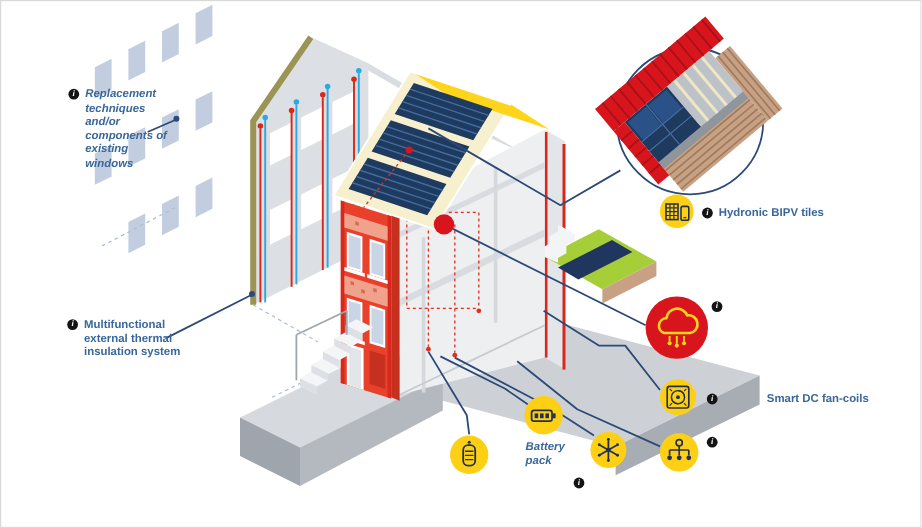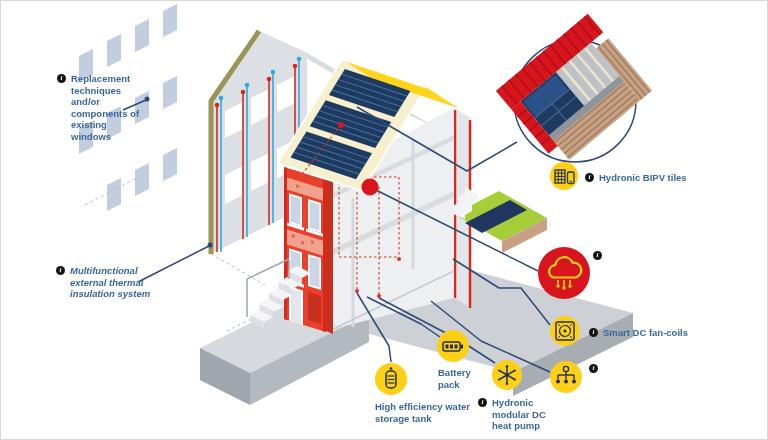--- a/index.html
+++ b/index.html
@@ -376,52 +376,48 @@
         <circle cx="15" cy="23.8" r="1.2" fill="#233052"></circle>
     <circle cx="7.4" cy="10.6" r="1.2" fill="#233052"></circle>
         <circle cx="22.6" cy="19.4" r="1.2" fill="#233052"></circle>
     <circle cx="22.6" cy="10.6" r="1.2" fill="#233052"></circle>
         <circle cx="7.4" cy="19.4" r="1.2" fill="#233052"></circle>
   </svg>
 </div>
 
 <div class="diagram-label" style="left:56px;top:72px;width:92px;">
   <span class="info-dot">i</span>
-  <span class="txt" style="width:74px;">Replacement techniques and/or components of existing windows</span>
+  <span class="txt" style="width:74px;font-style:italic;">Replacement techniques and/or components of existing windows</span>
 </div>
 
 <div class="diagram-label" style="left:55px;top:264px;width:104px;">
   <span class="info-dot">i</span>
-  <span class="txt" style="width:86px;font-style:italic;">Multifunctional external thermal insulation system</span>
+  <span class="txt" style="width:86px;">Multifunctional external thermal insulation system</span>
 </div>
 
 <div class="diagram-label" style="left:584px;top:171px;width:160px;">
   <span class="info-dot">i</span>
   <span class="txt" style="white-space:nowrap;">Hydronic BIPV tiles</span>
 </div>
 
 <div class="diagram-label" style="left:592px;top:249px;width:136px;">
   <span class="info-dot">i</span>
 </div>
 
 <div class="diagram-label" style="left:588px;top:326px;width:160px;">
   <span class="info-dot">i</span>
-  <span class="txt" style="white-space:nowrap;">Smart DC fan-coils</span>
+  <span class="txt" style="white-space:nowrap;margin-left:36px;">Smart DC fan-coils</span>
 </div>
 
 <div class="diagram-label" style="left:588px;top:362px;width:150px;">
   <span class="info-dot">i</span>
 </div>
 
-<div class="diagram-label" style="left:437px;top:366px;width:50px;">
+<div class="diagram-label" style="left:437px;top:366px;width:50px;font-style:italic;">
   <span class="txt" style="width:46px;">Battery pack</span>
 </div>
 
-<div class="diagram-label" style="left:374px;top:400px;width:104px;">
-  <span class="txt" style="width:100px;">High efficiency water storage tank</span>
-</div>
 
 <div class="diagram-label" style="left:477px;top:396px;width:84px;">
   <span class="info-dot">i</span>
-  <span class="txt" style="width:64px;">Hydronic modular DC heat pump</span>
 </div>
 
 </div>
 
 </body></html>

